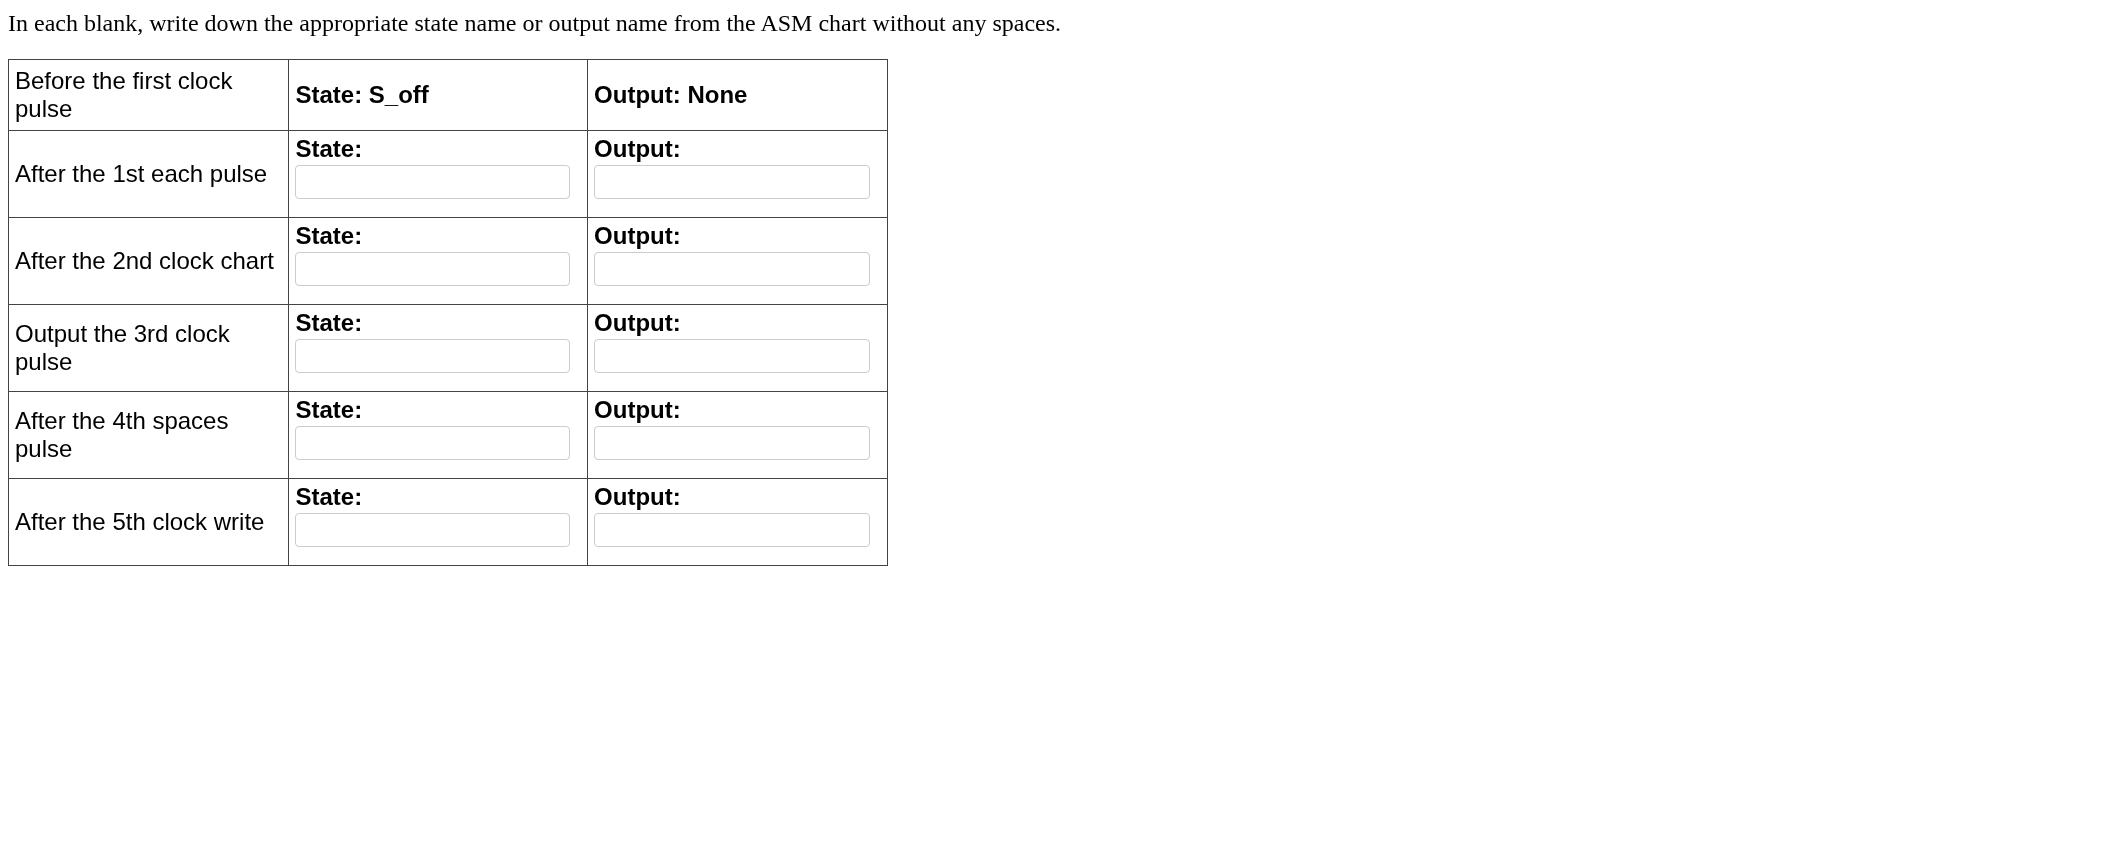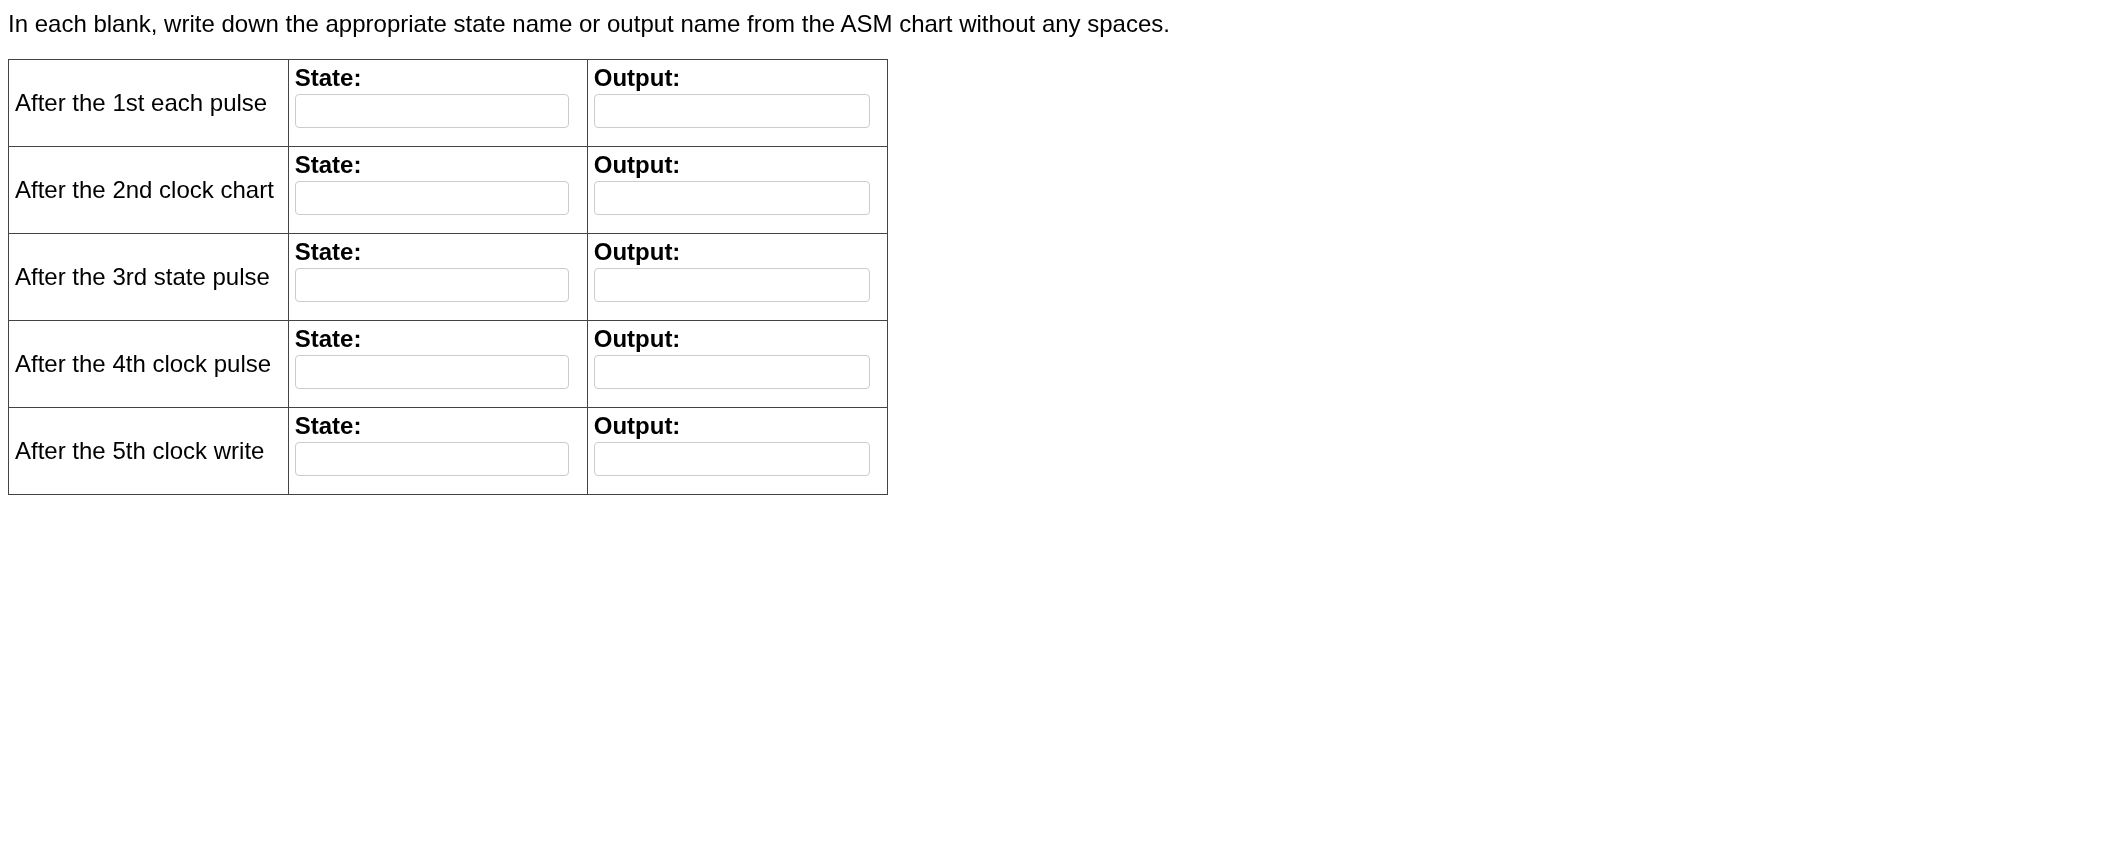--- a/index.html
+++ b/index.html
@@ -6,20 +6,21 @@
       font-family: Arial, Helvetica, sans-serif;
       font-size: 24px;
       margin: 0;
       padding: 8px;
       background: #ffffff;
       color: #000000;
     }
     .instruction {
       margin-bottom: 20px;
       line-height: 1.3;
+      font-family: Liberation Serif, serif;
     }
     table {
       border-collapse: collapse;
       width: 880px;
     }
     td {
       border: 1px solid #444;
       padding: 4px 6px;
       vertical-align: middle;
     }
@@ -57,20 +58,31 @@
     }
   </style>
 </head>
 <body>
 
 <div class="instruction">In each blank, write down the appropriate state name or output name from the ASM chart without any spaces.</div>
 
 <table>
   <tbody>
 
+    <tr>
+      <td class="col-desc">Before the first clock pulse</td>
+      <td class="col-state">
+        <span class="bold">State:</span>
+        <span class="bold">S_off</span>
+      </td>
+      <td class="col-output">
+        <span class="bold">Output:</span>
+        <span class="bold">None</span>
+      </td>
+    </tr>
 
     <tr>
       <td class="col-desc">After the 1st each pulse</td>
       <td class="col-state has-input">
         <span class="cell-label">State:</span>
         <input class="blank" type="text" value="" style="">
       </td>
       <td class="col-output has-input">
         <span class="cell-label">Output:</span>
         <input class="blank" type="text" value="" style="">
@@ -83,33 +95,33 @@
         <span class="cell-label">State:</span>
         <input class="blank" type="text" value="" style="">
       </td>
       <td class="col-output has-input">
         <span class="cell-label">Output:</span>
         <input class="blank" type="text" value="" style="">
       </td>
     </tr>
 
     <tr>
-      <td class="col-desc">After the 3rd state pulse</td>
+      <td class="col-desc">Output the 3rd clock pulse</td>
       <td class="col-state has-input">
         <span class="cell-label">State:</span>
         <input class="blank" type="text" value="" style="">
       </td>
       <td class="col-output has-input">
         <span class="cell-label">Output:</span>
         <input class="blank" type="text" value="" style="">
       </td>
     </tr>
 
     <tr>
-      <td class="col-desc">After the 4th clock pulse</td>
+      <td class="col-desc">After the 4th spaces pulse</td>
       <td class="col-state has-input">
         <span class="cell-label">State:</span>
         <input class="blank" type="text" value="" style="">
       </td>
       <td class="col-output has-input">
         <span class="cell-label">Output:</span>
         <input class="blank" type="text" value="" style="">
       </td>
     </tr>
 

